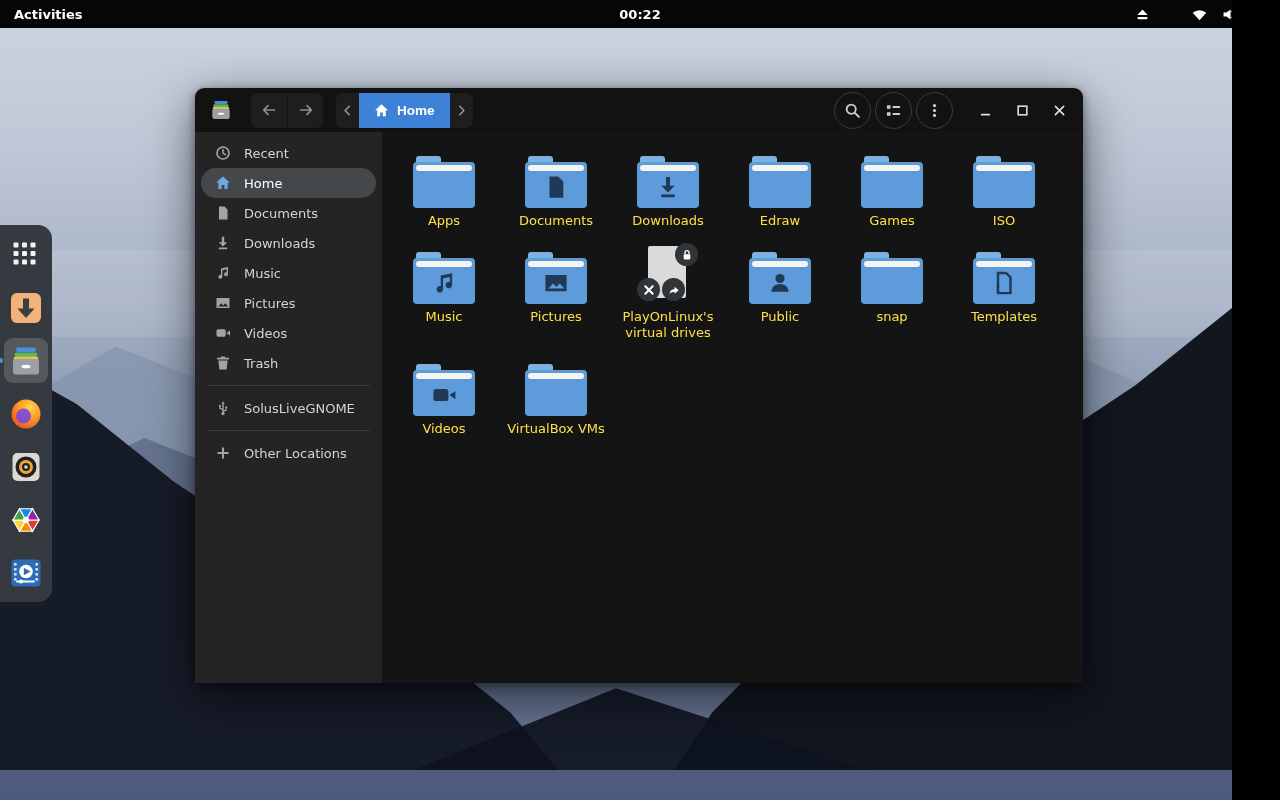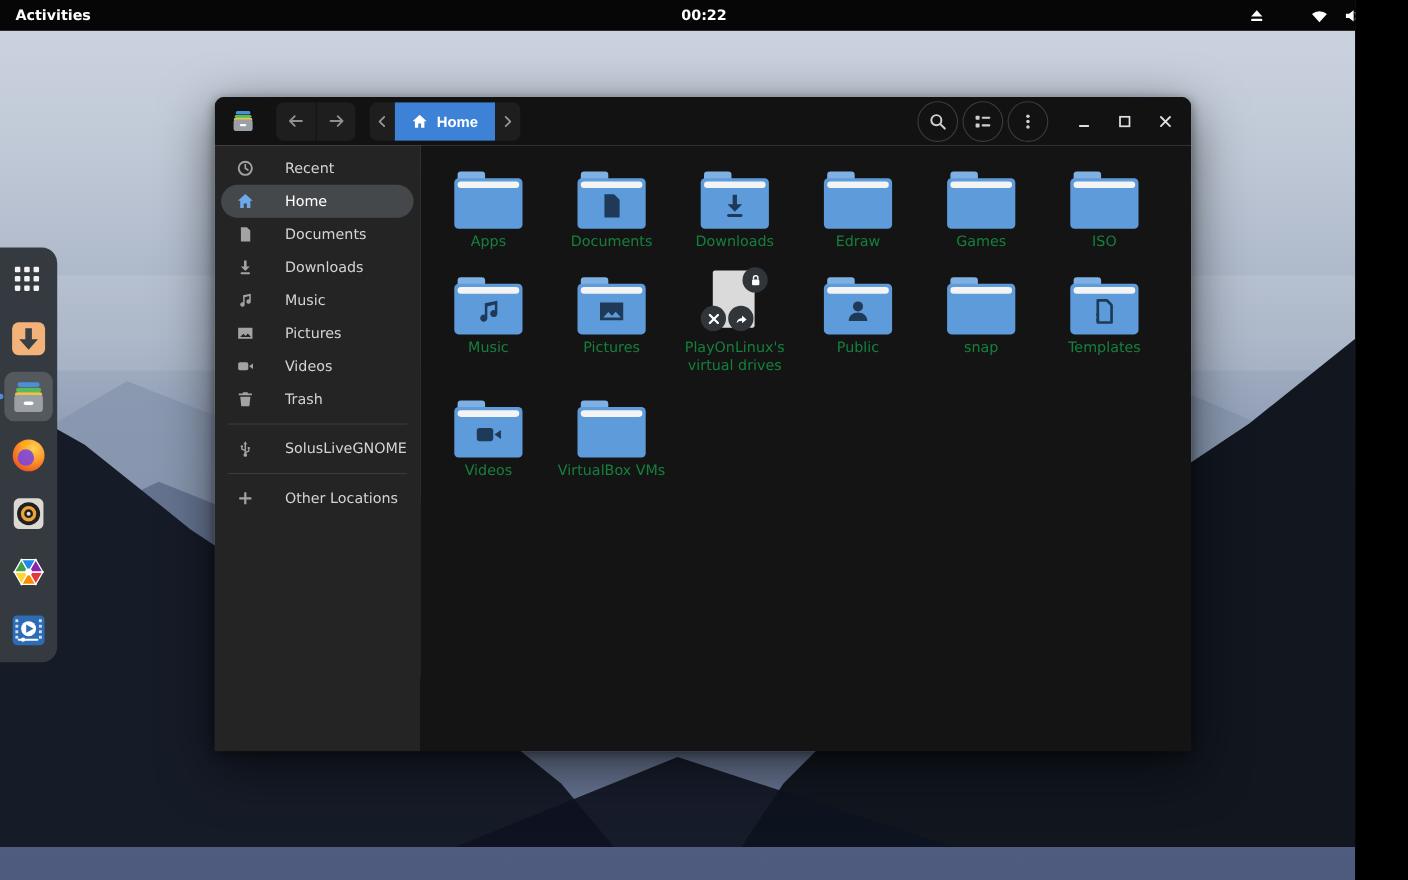--- a/index.html
+++ b/index.html
@@ -51,34 +51,34 @@
   .tb-right { margin-left:auto; display:flex; align-items:center; gap:4px; }
   .circle-btn { width:37px; height:37px; border-radius:50%; border:1px solid #3b3b3b; background:transparent;
     display:grid; place-items:center; color:#cfcfcf; cursor:pointer; }
   .circle-btn svg { width:17px; height:17px; }
   .win-controls { display:flex; align-items:center; gap:13px; margin-left:16px; }
   .wc { width:24px; height:24px; display:grid; place-items:center; color:#dedede; background:none; border:none; cursor:pointer; }
   .wc svg { width:15px; height:15px; }
 
   
   .sidebar { background:#242424; padding:6px 6px 0 6px; display:flex; flex-direction:column; overflow:hidden; }
-  .srow { display:flex; align-items:center; gap:28px; height:30px; padding:0 14px; border-radius:15px;
+  .srow { display:flex; align-items:center; gap:13px; height:30px; padding:0 14px; border-radius:15px;
     color:#d4d4d4; font-size:13px; cursor:pointer; flex:none; }
   .srow .sic { width:16px; height:16px; color:#a3a3a3; flex:none; }
   .srow.active { background:#45484b; color:#fff; }
   .srow.active .sic { color:#6fa8e8; }
   .srow .eject { width:16px; height:16px; color:#c9c9c9; margin-left:auto; }
   .sidesep { height:1px; background:#3a3a3c; margin:7px 6px; flex:none; }
 
   
   .content { background:#141414; overflow:hidden; padding:16px 0 0 6px; }
   .grid { display:flex; flex-wrap:wrap; width:684px; align-content:flex-start; }
   .fitem { width:112px; display:flex; flex-direction:column; align-items:center; margin-bottom:15px; cursor:pointer; }
   .ficon { position:relative; width:72px; height:60px; display:flex; align-items:flex-end; justify-content:center; margin-bottom:5px; }
-  .flabel { font-size:13px; color:#15803d; text-align:center; line-height:16px; white-space:pre-line; }
+  .flabel { font-size:13px; color:#fde047; text-align:center; line-height:16px; white-space:pre-line; }
 
   .folder { position:relative; width:62px; height:52px; }
   .folder .tab { position:absolute; top:0; left:3px; width:25px; height:10px; background:#7fb0e4; border-radius:3px 3px 0 0; }
   .folder .fbody { position:absolute; top:6px; left:0; width:62px; height:46px; background:#5e9bda; border-radius:4px; }
   .folder .stripe { position:absolute; top:9px; left:3px; width:56px; height:6px; background:#f4f4f4; border-radius:3px; }
   .folder .emblem { position:absolute; left:50%; top:56%; width:26px; height:26px; transform:translate(-50%,-42%); color:#1e3a58; }
 
   .desktop-icon { position:relative; width:62px; height:52px; background:#5e9bda; border-radius:4px; overflow:hidden; }
   .desktop-icon .dtop { position:absolute; top:0; left:0; right:0; height:8px; background:#2c4c6e; }
   .desktop-icon .dstand { position:absolute; bottom:0; left:50%; transform:translateX(-50%); width:28px; height:10px;

